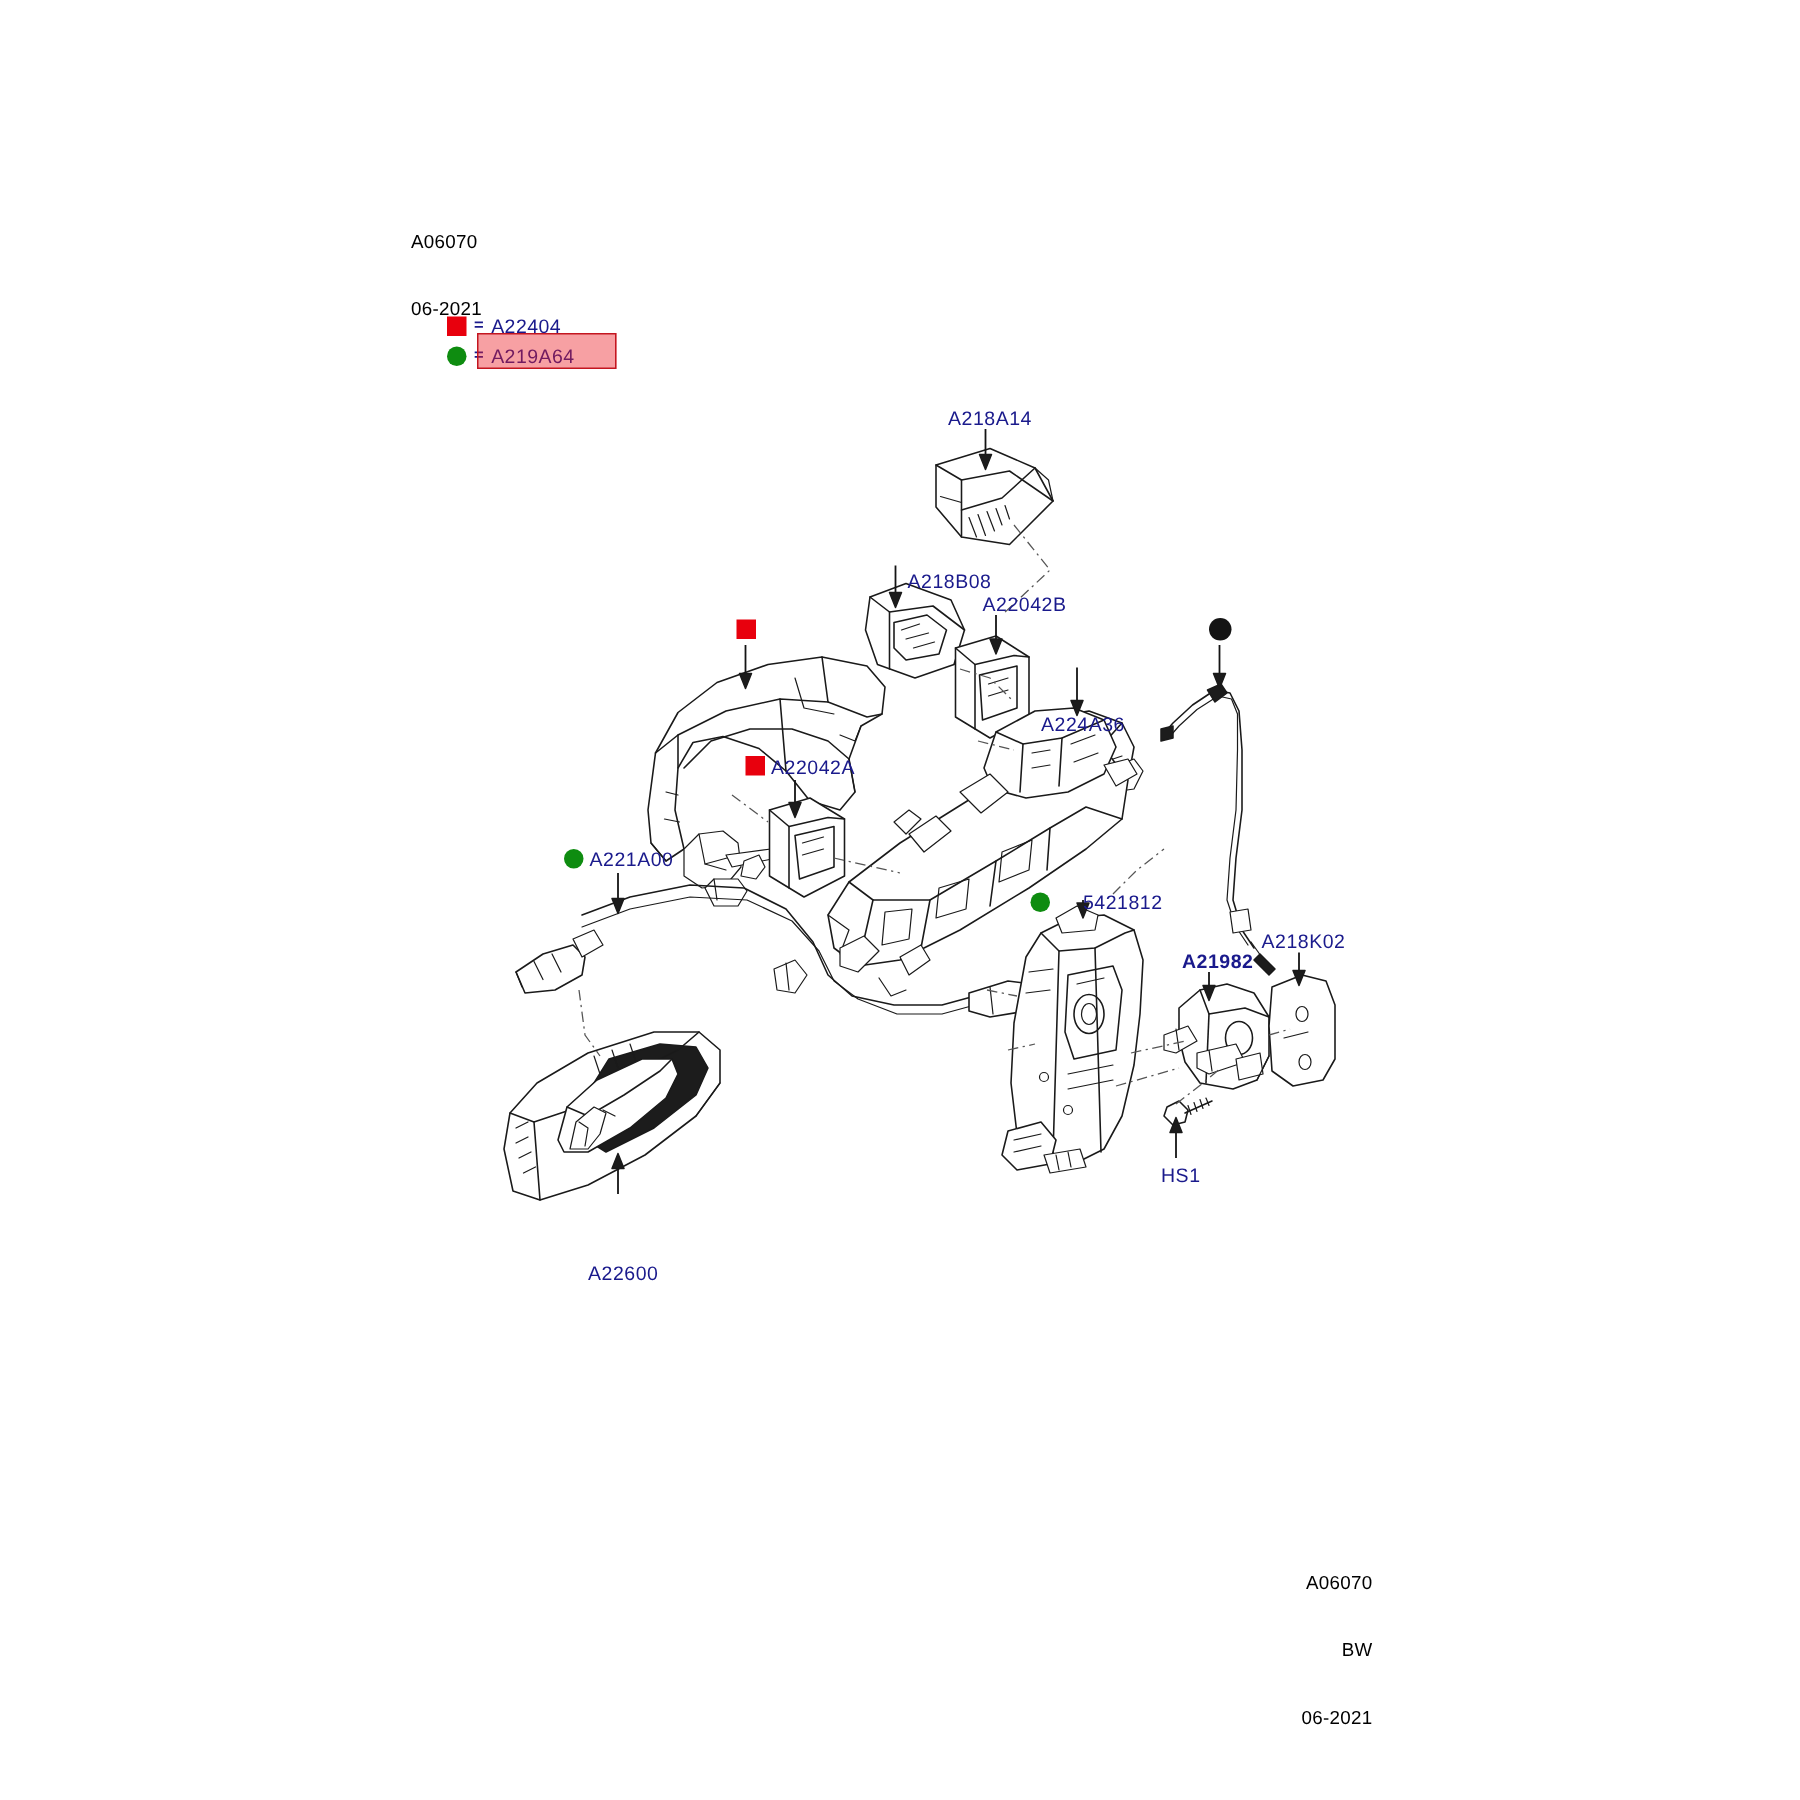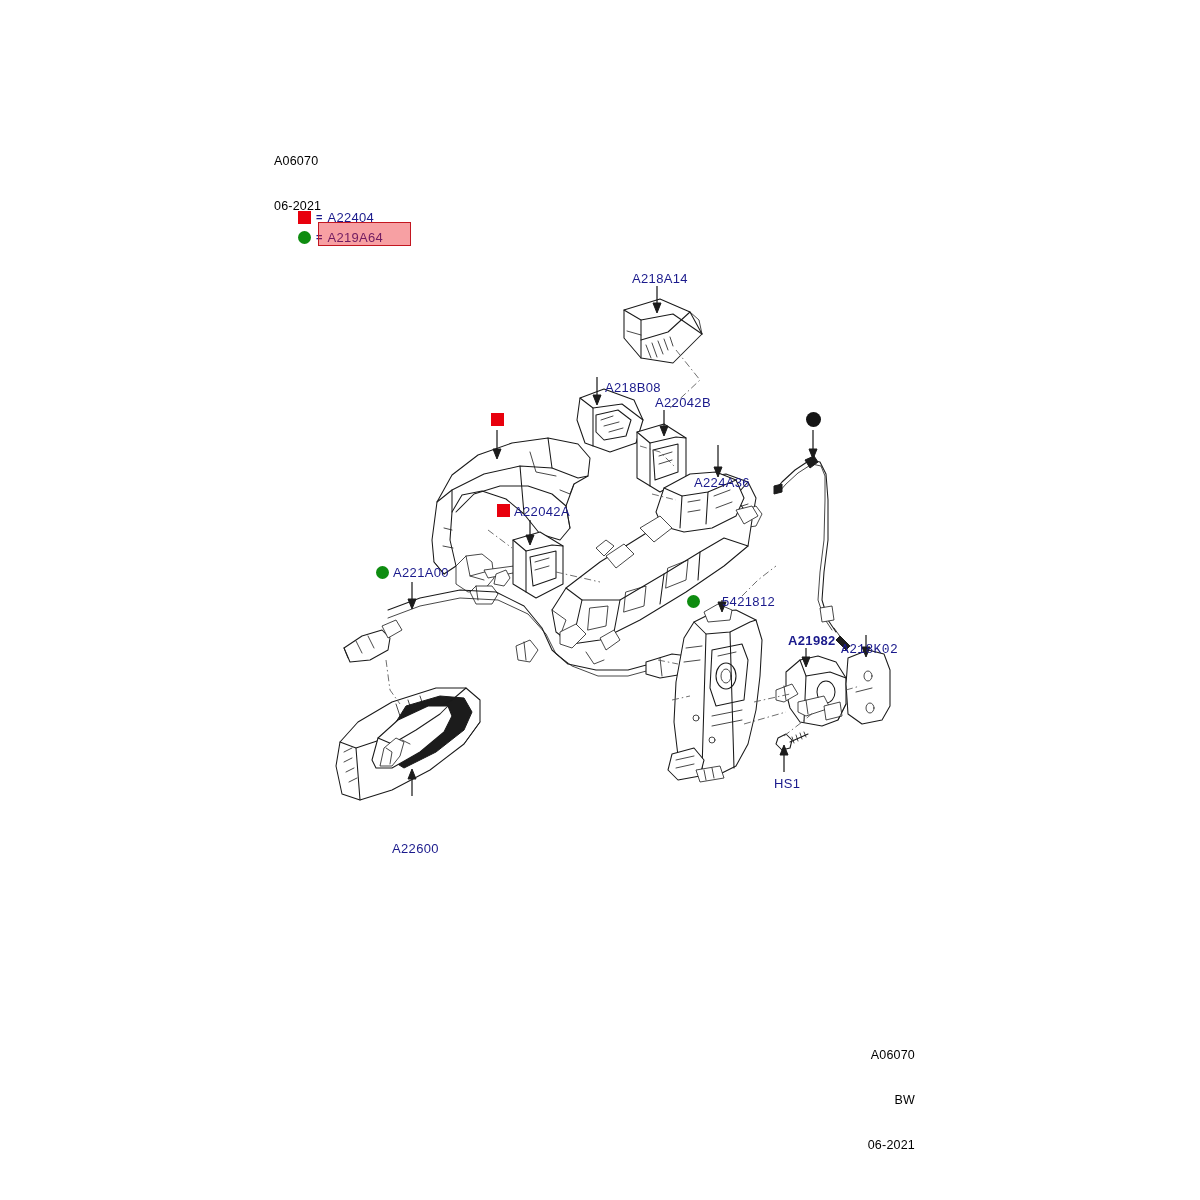--- a/index.html
+++ b/index.html
@@ -449,21 +449,21 @@
   <div class="mk-dot" style="left:806px; top:412px;"></div>
 
   <div class="mk-ci" style="left:376px; top:566px;"></div>
   <div class="abs pn" style="left:393px; top:566px;">A221A00</div>
 
   <div class="mk-ci" style="left:687px; top:595px;"></div>
   <div class="abs pn" style="left:722px; top:595px;">5421812</div>
 
   <div class="abs pn" style="left:788px; top:634px;font-weight:bold;">A21982</div>
 
-  <div class="abs pn" style="left:841px; top:643px;font-family:Liberation Mono, monospace;">A218K02</div>
+  <div class="abs pn" style="left:841px; top:621px;">A218K02</div>
 
   <div class="abs pn" style="left:392px; top:803px;margin-top:39px;">A22600</div>
 
   <div class="abs pn" style="left:774px; top:777px;">HS1</div>
 
   <div class="abs meta" id="footer-block">
     <div>A06070</div>
     <div>BW</div>
     <div>06-2021</div>
   </div>

